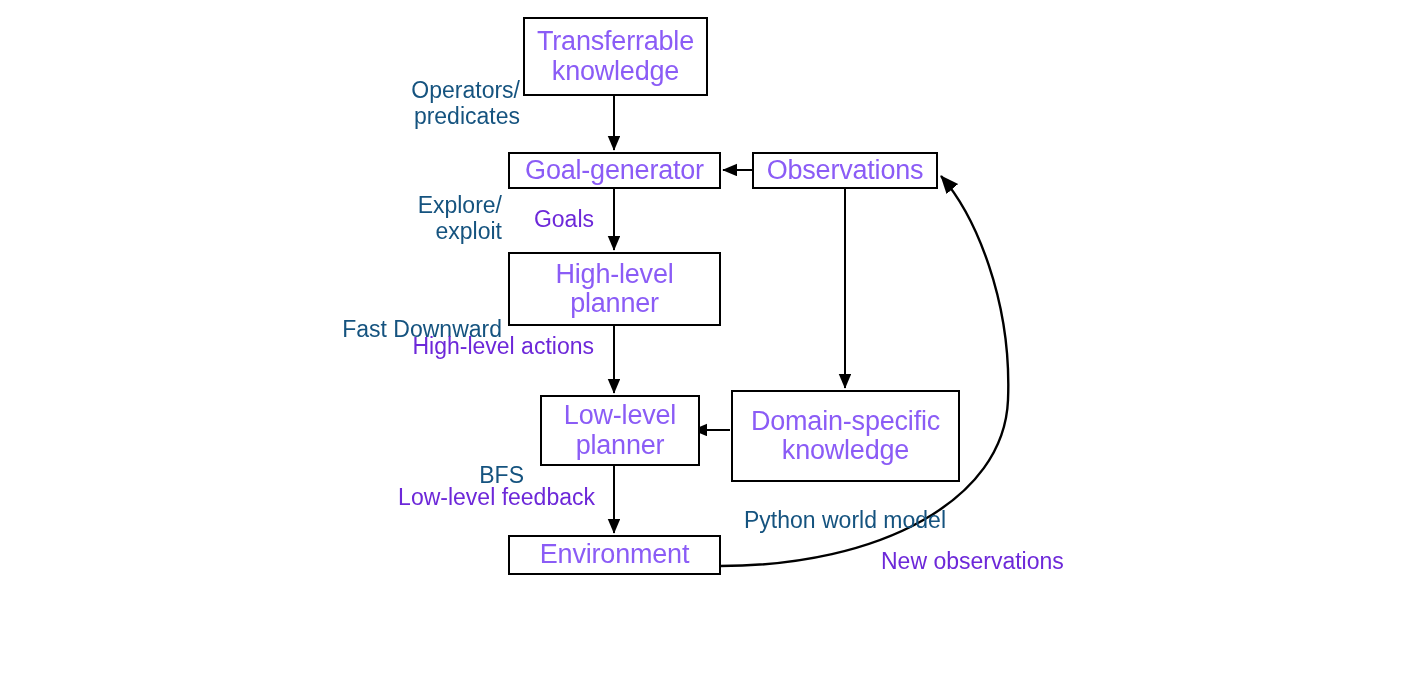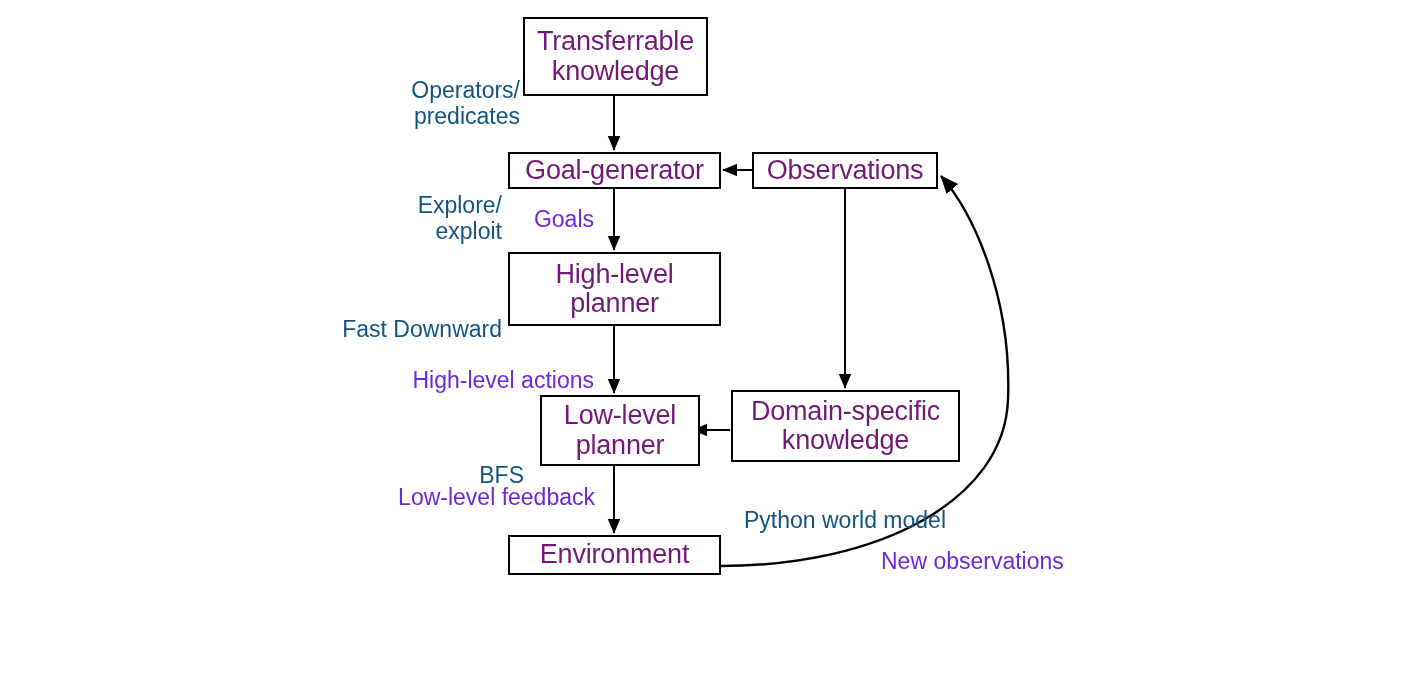--- a/index.html
+++ b/index.html
@@ -23,21 +23,21 @@
     top: 0;
     width: 1413px;
     height: 686px;
     pointer-events: none;
   }
   .node {
     position: absolute;
     box-sizing: border-box;
     border: 2px solid #000000;
     background: #ffffff;
-    color: #701a75;
+    color: #8b5cf6;
     display: flex;
     align-items: center;
     justify-content: center;
     text-align: center;
     line-height: 1.08;
     font-size: 27px;
     letter-spacing: -0.2px;
     white-space: pre-line;
   }
   .note {
@@ -89,39 +89,39 @@
   <div class="node" style="left:508px; top:152px; width:213px; height:37px;">Goal-generator</div>
 
   <div class="node" style="left:752px; top:152px; width:186px; height:37px;">Observations</div>
 
   <div class="node" style="left:508px; top:252px; width:213px; height:74px;">High-level
 planner</div>
 
   <div class="node" style="left:540px; top:395px; width:160px; height:71px;">Low-level
 planner</div>
 
-  <div class="node" style="left:731px; top:390px; width:229px; height:72px;">Domain-specific
+  <div class="node" style="left:731px; top:390px; width:229px; height:92px;">Domain-specific
 knowledge</div>
 
   <div class="node" style="left:508px; top:535px; width:213px; height:40px;">Environment</div>
 
   <div class="note blue right" style="left:330px; top:30px; width:190px;">Operators/
 predicates</div>
 
   <div class="note blue right" style="left:320px; top:145px; width:182px;">Explore/
 exploit</div>
 
   <div class="note blue right" style="left:250px; top:269px; width:252px;">Fast Downward</div>
 
   <div class="note blue right" style="left:360px; top:415px; width:164px;">BFS</div>
 
   <div class="note blue center" style="left:716px; top:460px; width:258px;">Python world model</div>
 
   <div class="note gray right" style="left:430px; top:207px; width:164px;">Goals</div>
 
-  <div class="note gray right" style="left:330px; top:368px; width:264px;">High-level actions</div>
+  <div class="note gray right" style="left:330px; top:334px; width:264px;">High-level actions</div>
 
   <div class="note gray right" style="left:335px; top:485px; width:260px;">Low-level feedback</div>
 
 
   <div class="note gray left" style="left:881px; top:549px; width:240px;">New observations</div>
 
 </div>
 
 </body></html>

